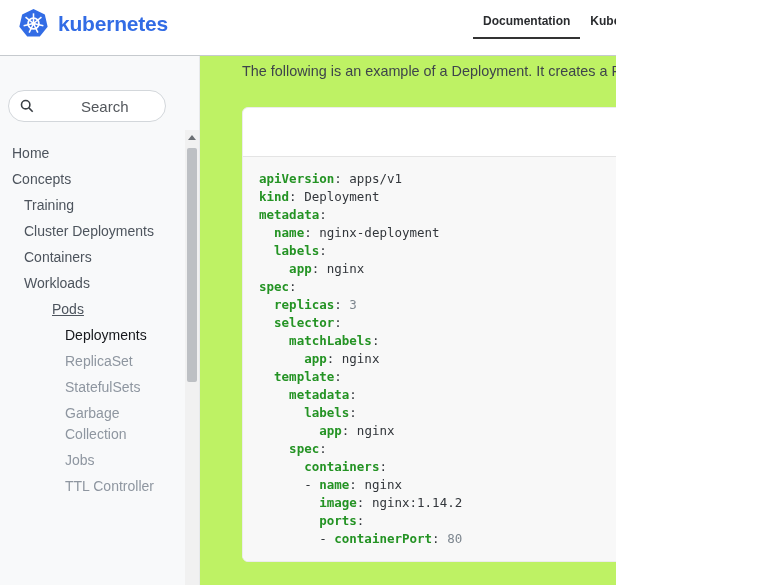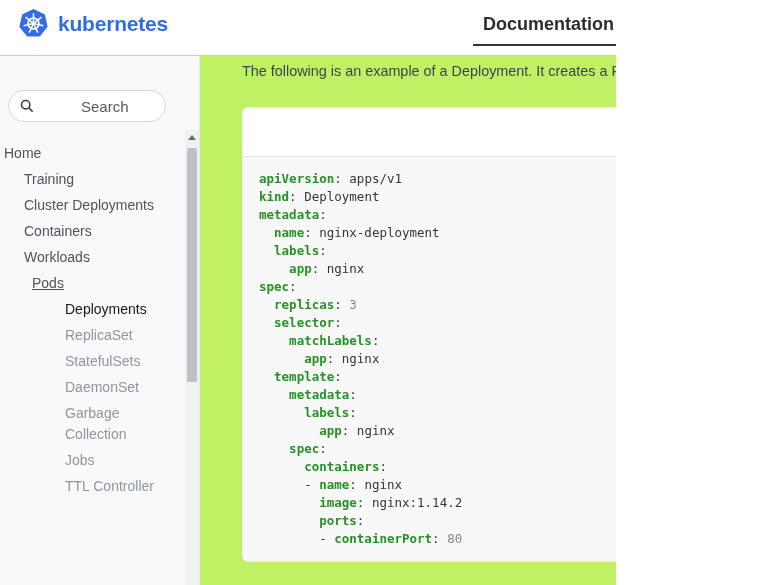--- a/index.html
+++ b/index.html
@@ -3,30 +3,30 @@
 <meta charset="utf-8">
 <style>
   * { margin:0; padding:0; box-sizing:border-box; }
   body { width:768px; height:585px; overflow:hidden; }
   .page { position:relative; width:616px; height:585px; overflow:hidden; background:#bef264; font-family:"Liberation Sans", sans-serif; }
   .header { position:absolute; top:0; left:0; width:768px; height:56px; background:#fff; border-bottom:1px solid #c6cace; z-index:5; }
   .logo { position:absolute; left:18px; top:8px; display:flex; align-items:center; }
   .logo svg { width:31px; height:31px; }
   .logo-text { color:#326ce5; font-weight:bold; font-size:21px; letter-spacing:-0.2px; margin-left:9px; }
   .topnav { position:absolute; left:473px; top:0; display:flex; }
-  .topnav-item { padding:14px 10px 9px 10px; font-weight:bold; font-size:18px; color:#2b2d30; border-bottom:2px solid transparent; white-space:nowrap; }
+  .topnav-item { padding:14px 10px 9px 10px; font-weight:bold; font-size:12px; color:#2b2d30; border-bottom:2px solid transparent; white-space:nowrap; }
   .topnav-item.active { border-bottom-color:#333; }
   .sidebar { position:absolute; top:56px; left:0; width:200px; height:529px; background:#f8f9fa; border-right:1px solid #e7e9eb; }
   .search-box { position:absolute; left:8px; top:34px; width:158px; height:32px; border:1px solid #d3d7db; border-radius:17px; background:#fff; display:flex; align-items:center; padding-left:11px;gap:40px; }
   .search-placeholder { color:#53575c; font-size:15px; margin-left:7px; }
   .nav-list { position:absolute; top:74px; left:0; width:170px; padding-top:13px; }
   .snav-item { font-size:14px; line-height:21px; margin-bottom:5px; color:#4d545d; white-space:pre-line; }
-  .snav-item.lvl0 { padding-left:4px; }
+  .snav-item.lvl0 { padding-left:12px; }
   .snav-item.lvl1 { padding-left:24px; }
-  .snav-item.lvl2 { padding-left:32px;text-decoration:underline; }
+  .snav-item.lvl2 { padding-left:52px;text-decoration:underline; }
   .snav-item.lvl3 { padding-left:65px; }
   .snav-item.muted { color:#8e96a0; }
   .snav-item.active { font-weight:normal; color:#16181c; }
   .scrollbar { position:absolute; top:74px; right:0; width:14px; height:455px; background:#f1f1f1; }
   .sb-btn { height:15px; display:flex; align-items:center; justify-content:center; }
   .sb-arrow { width:0; height:0; border-left:4px solid transparent; border-right:4px solid transparent; border-bottom:5px solid #6b6f73; }
   .sb-thumb { position:absolute; top:18px; left:2px; width:10px; height:234px; background:#bdc0c4; border-radius:2px; }
   .main { position:absolute; top:56px; left:201px; width:780px; height:529px; }
   .intro { position:absolute; left:41px; top:5px; font-size:14.4px; color:#3e444b; white-space:nowrap; line-height:20px; }
   .codeblock { position:absolute; left:41px; top:51px; width:659px; border:1px solid #ececec; border-radius:6px; background:#fff; }
@@ -69,29 +69,29 @@
   <div class="sidebar">
     <div class="search-box">
       <svg width="14" height="14" viewBox="0 0 16 16">
         <circle cx="6.5" cy="6.5" r="4.8" fill="none" stroke="#3a3f44" stroke-width="1.8"></circle>
         <line x1="10.2" y1="10.2" x2="14.5" y2="14.5" stroke="#3a3f44" stroke-width="1.8"></line>
       </svg>
       <span class="search-placeholder">Search</span>
     </div>
     <div class="nav-list" id="sidenav">
         <div class="snav-item lvl0">Home</div>
+        <div class="snav-item lvl0">Concepts</div>
         <div class="snav-item lvl1">Training</div>
         <div class="snav-item lvl1">Cluster Deployments</div>
         <div class="snav-item lvl1">Containers</div>
         <div class="snav-item lvl1">Workloads</div>
         <div class="snav-item lvl2">Pods</div>
         <div class="snav-item lvl3 active">Deployments</div>
         <div class="snav-item lvl3 muted">ReplicaSet</div>
         <div class="snav-item lvl3 muted">StatefulSets</div>
-        <div class="snav-item lvl3 muted">DaemonSet</div>
         <div class="snav-item lvl3 muted">Garbage
 Collection</div>
         <div class="snav-item lvl3 muted">Jobs</div>
         <div class="snav-item lvl3 muted">TTL Controller</div>
       </div>
     <div class="scrollbar">
       <div class="sb-btn">
           <div class="sb-arrow"></div>
         </div>
       <div class="sb-thumb"></div>

